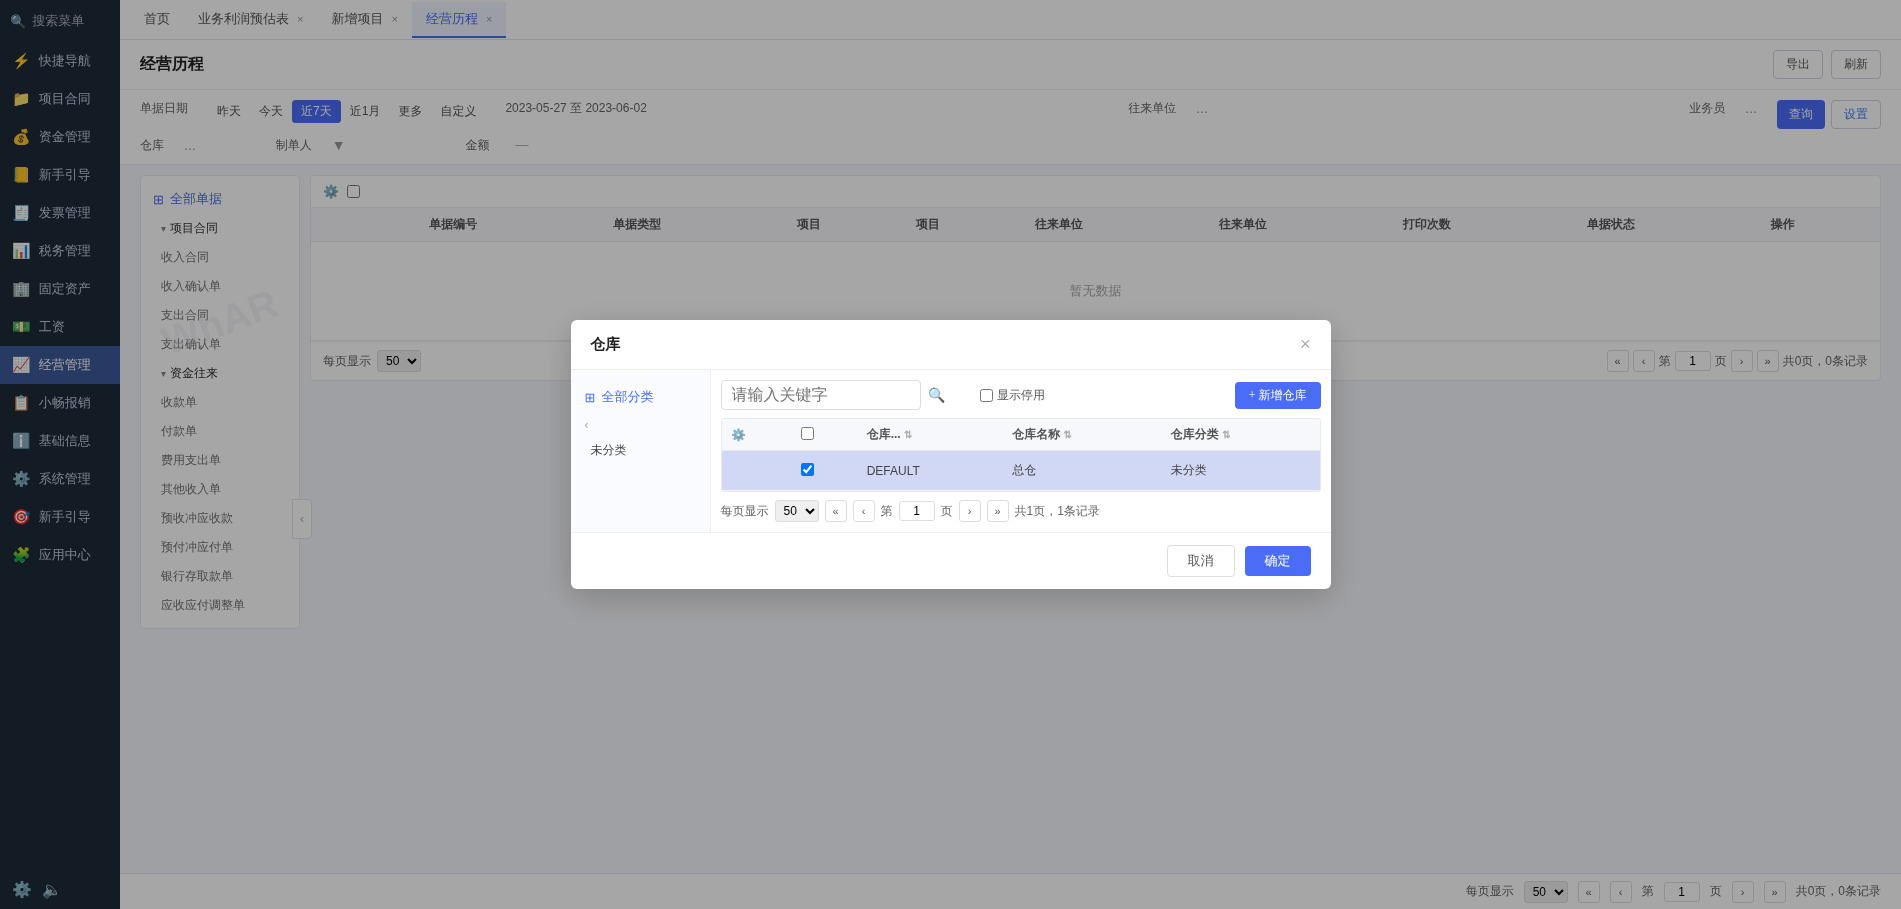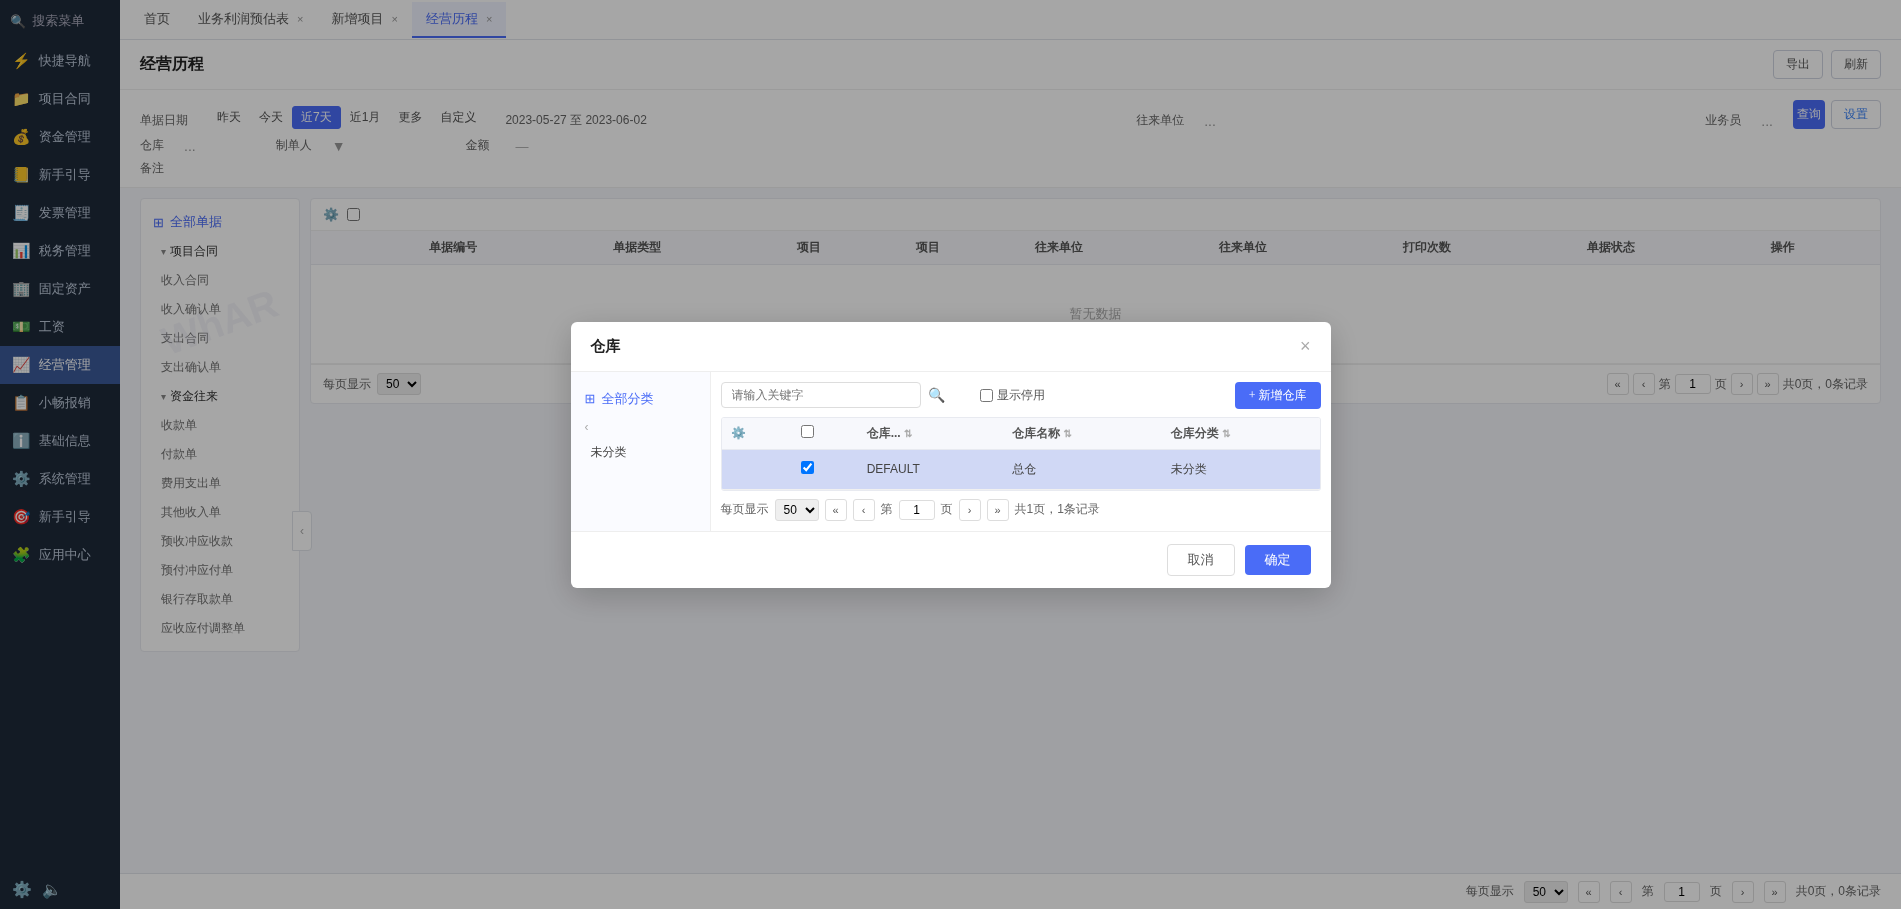--- a/index.html
+++ b/index.html
@@ -51,33 +51,33 @@
     .page-actions { display: flex; gap: 8px; }
     .btn-export, .btn-refresh {
       padding: 5px 12px; border-radius: 4px; cursor: pointer;
       font-size: 12px; border: 1px solid #d0d5e0; background: #fff; color: #555;
     }
 
     
     .filter-area {
       background: #fff; padding: 10px 20px; border-bottom: 1px solid #eee;
     }
-    .filter-row { display: flex; align-items: flex-end; gap: 20px; margin-bottom: 8px; flex-wrap: wrap; }
+    .filter-row { display: flex; align-items: flex-start; gap: 20px; margin-bottom: 8px; flex-wrap: wrap; }
     .filter-label { color: #666; font-size: 12px; white-space: nowrap; }
     .filter-tags { display: flex; gap: 0; }
     .filter-tag {
       padding: 2px 8px; border-radius: 3px; font-size: 12px;
       color: #555; cursor: pointer; border: 1px solid transparent;
     }
     .filter-tag.active { background: #4a6cf7; color: #fff; border-color: #4a6cf7; }
     .filter-date { font-size: 12px; color: #666; }
     .filter-dots { color: #999; font-size: 14px; }
     .btn-query {
       background: #4a6cf7; color: #fff; border: none; border-radius: 4px;
-      padding: 5px 4px; font-size: 12px; cursor: pointer;
+      padding: 5px 12px; font-size: 12px; cursor: pointer;
     }
     .btn-setting {
       background: #fff; color: #3b82f6; border: 1px solid #d0d5e0; border-radius: 4px;
       padding: 5px 12px; font-size: 12px; cursor: pointer;
     }
 
     
     .content {
       flex: 1; background: #f5f6fa; padding: 10px 20px; overflow: auto;
     }
@@ -151,21 +151,21 @@
     }
     .modal-left-item {
       padding: 8px 14px; font-size: 13px; color: #4a6cf7; cursor: pointer;
       display: flex; align-items: center; gap: 6px;
     }
     .modal-left-sub { padding: 6px 14px 6px 20px; font-size: 12px; color: #444; cursor: pointer; }
     .modal-right { flex: 1; display: flex; flex-direction: column; padding: 10px; overflow: hidden; }
     .modal-toolbar { display: flex; align-items: center; gap: 8px; margin-bottom: 8px; }
     .modal-search-input {
       border: 1px solid #ddd; border-radius: 4px; padding: 5px 10px;
-      font-size: 12px; width: 200px; outline: none;
+      font-size: 16px; width: 200px; outline: none;
     }
     .modal-search-btn {
       background: none; border: none; cursor: pointer; color: #888; font-size: 14px;
     }
     .modal-checkbox-label { display: flex; align-items: center; gap: 4px; font-size: 12px; color: #555; cursor: pointer; margin-left: 26px; }
     .btn-add-warehouse {
       margin-left: auto; background: #4a6cf7; color: #fff; border: none;
       border-radius: 4px; padding: 5px 14px; font-size: 12px; cursor: pointer; font-family: Liberation Serif, serif;
     }
     .modal-table-wrap { flex: 1; overflow: auto; border: 1px solid #e8eaf0; border-radius: 3px; }
@@ -322,23 +322,20 @@
     </div>
     <div class="filter-row" style="margin-bottom:0">
       <span class="filter-label">仓库</span>
       <span class="filter-dots">...</span>
       <span style="flex:0 0 40px"></span>
       <span class="filter-label">制单人</span>
       <span class="filter-dots">▼</span>
       <span style="flex:0 0 80px"></span>
       <span class="filter-label">金额</span>
       <span style="color:#aaa;margin:0 6px">—</span>
-    </div>
-    <div class="filter-row" style="margin-bottom:0;margin-top:6px">
-      <span class="filter-label">备注</span>
     </div>
   </div>
 
   <div class="content">
     <div class="content-body">
 
       <div style="position:relative" class="left-panel-wrap">
         <div class="left-panel">
           <div class="left-panel-header">
             <span>⊞</span>

